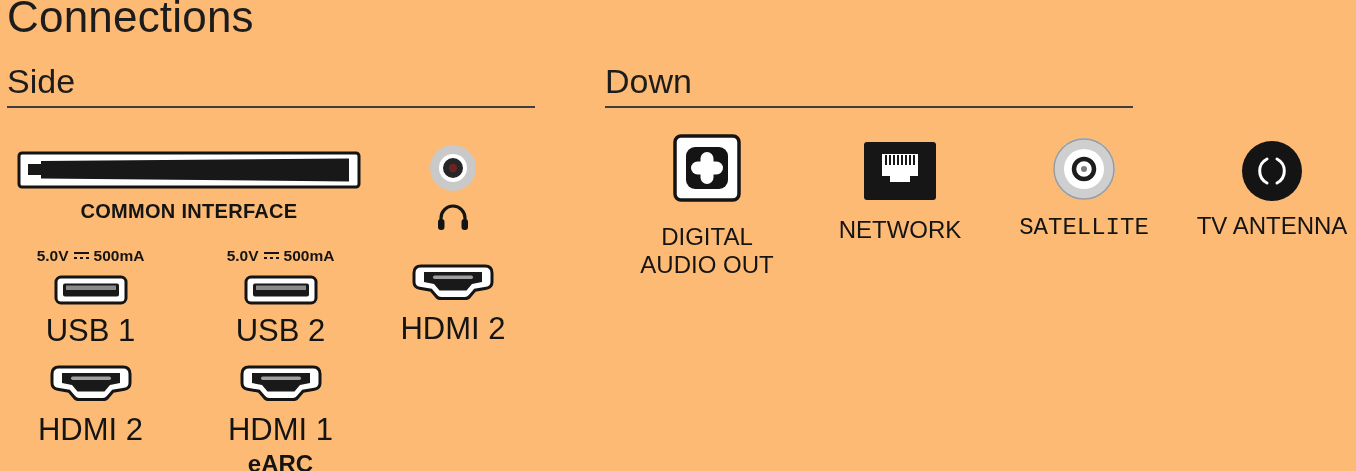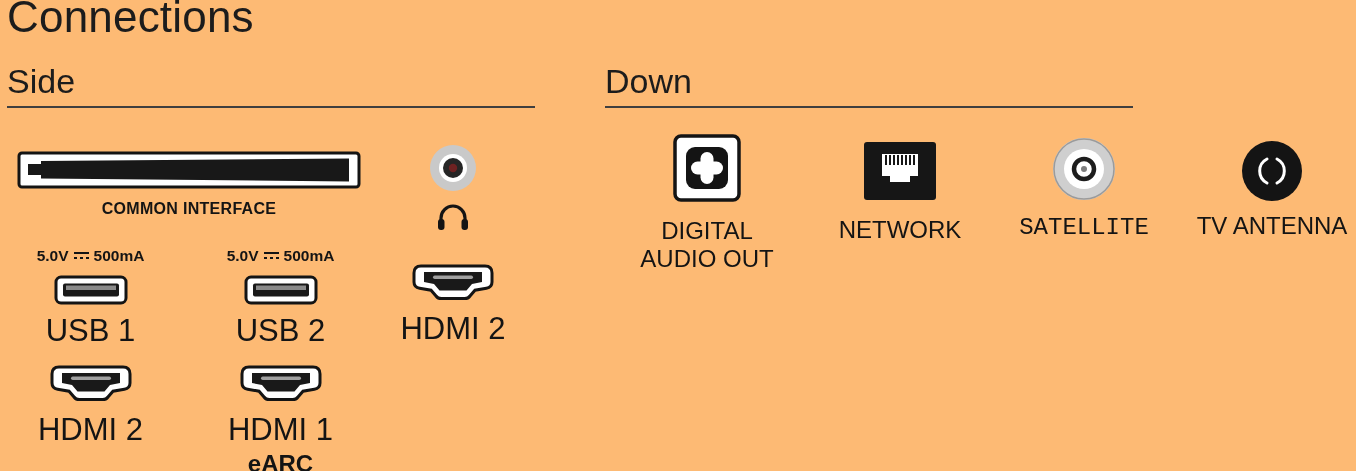--- a/index.html
+++ b/index.html
@@ -8,23 +8,23 @@
   .canvas { position:relative; width:1356px; height:471px; background:#fdba74; overflow:hidden; }
   .abs { position:absolute; }
 
   .page-title { font-size:44px; font-weight:500; color:#1c1c1c; letter-spacing:0.2px; }
   .section-heading { font-size:34px; font-weight:400; color:#1c1c1c; }
   .rule { height:1.5px; background:#3f3f3f; }
 
   .group { position:absolute; text-align:center; }
   .port-label { font-size:31px; font-weight:400; color:#141414; margin-top:8px; white-space:nowrap; }
   .port-sublabel { font-size:24px; font-weight:700; color:#141414; margin-top:2px; }
-  .ci-label { font-size:16px; font-weight:700; color:#141414; margin-top:10px; letter-spacing:0.3px; white-space:nowrap; }
+  .ci-label { font-size:20px; font-weight:700; color:#141414; margin-top:10px; letter-spacing:0.3px; white-space:nowrap; }
   .down-label { font-size:24px; font-weight:400; color:#141414; white-space:nowrap; }
-  .down-label.first { margin-top:14px; }
+  .down-label.first { margin-top:20px; }
 
   .power-row { display:flex; justify-content:center; align-items:center; gap:2px;
                font-size:15.5px; font-weight:700; color:#141414; height:18px; }
   .dc-icon { display:inline-block; width:17px; height:11px; position:relative; margin:0 2px; }
   .dc-icon::before { content:""; position:absolute; top:1px; left:1px; right:1px; height:2.2px; background:#141414; }
   .dc-icon::after  { content:""; position:absolute; top:6.5px; left:1px; right:1px; height:2.2px;
                      background:repeating-linear-gradient(90deg,#141414 0 3.2px,transparent 3.2px 5.8px); }
 
   svg { display:block; margin:0 auto; }
 </style>

